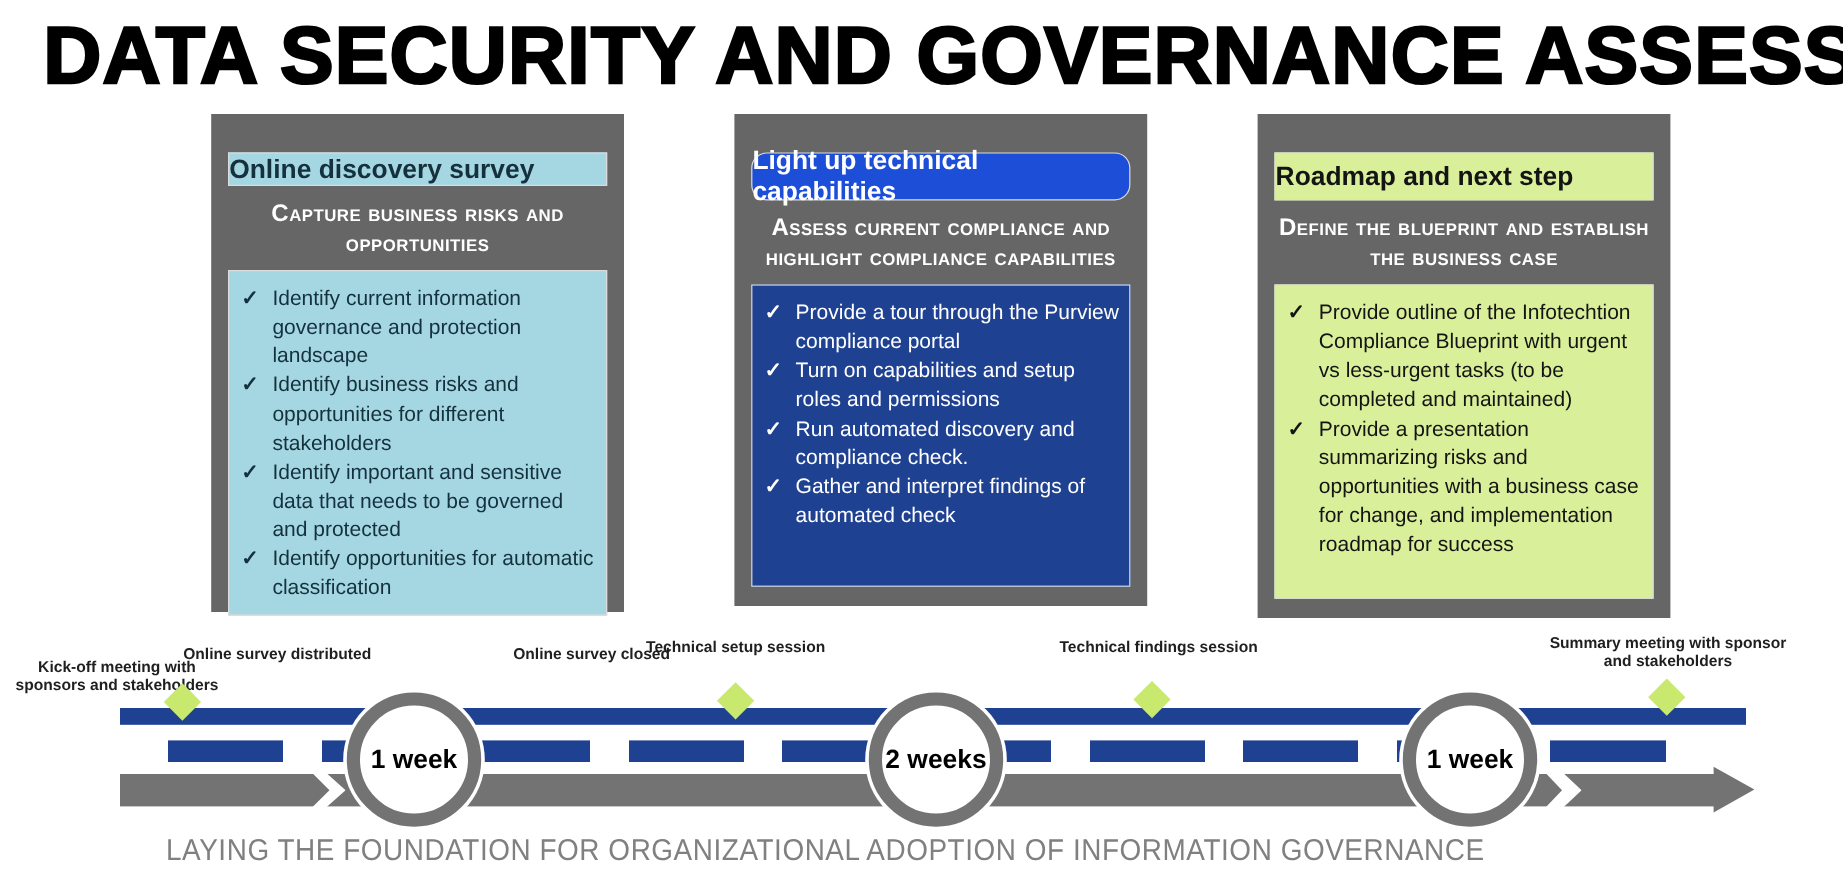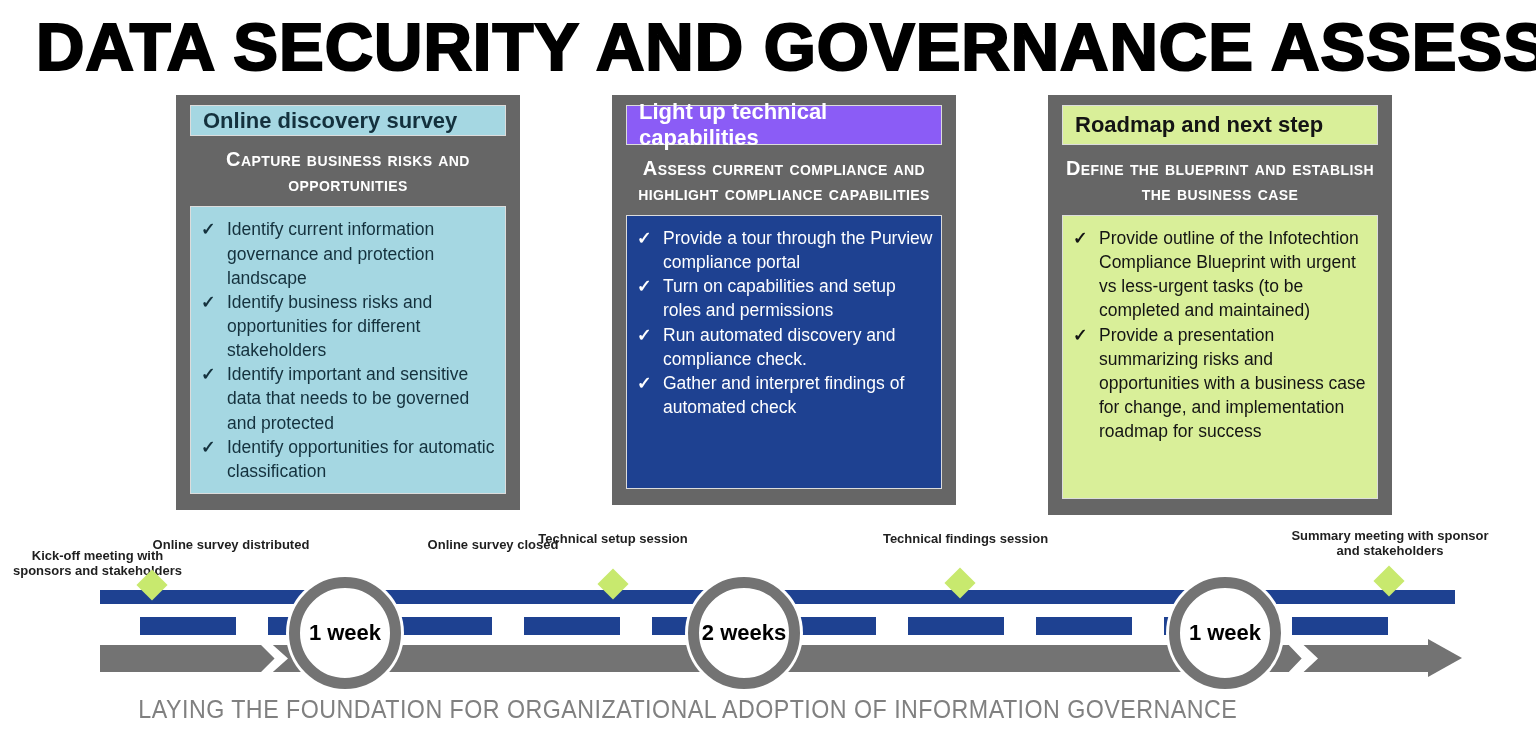--- a/index.html
+++ b/index.html
@@ -6,31 +6,31 @@
   body{font-family:"Liberation Sans", sans-serif;}
   #slide{position:relative;width:1536px;height:733px;background:#ffffff;overflow:hidden;}
 
   
   .title{position:absolute;left:36px;top:12px;font-size:67px;line-height:1.05;font-weight:bold;
          color:#000;-webkit-text-stroke:2.2px #000;letter-spacing:1px;white-space:nowrap;}
 
   
   .panel{position:absolute;top:95px;width:344px;background:#666666;display:flex;flex-direction:column;
          padding:8px 14px;box-sizing:border-box;}
-  .panel-header{margin-top:2px;height:40px;display:flex;align-items:center;padding-left:12px;
+  .panel-header{margin-top:24px;height:40px;display:flex;align-items:center;
                 font-size:22px;font-weight:bold;border:1px solid #dcdcdc;box-sizing:border-box;}
   .panel-sub{margin:10px 2px 8px 2px;min-height:52px;display:flex;align-items:center;justify-content:center;
              text-align:center;color:#ffffff;font-weight:bold;font-variant:small-caps;
              font-size:20px;line-height:1.25;letter-spacing:0.4px;}
   .panel-body{flex:1;margin-bottom:8px;padding:10px 8px 10px 10px;border:1px solid #dcdcdc;box-sizing:border-box;}
   .panel-body ul{list-style:none;margin:0;padding:0;}
   .panel-body li{display:flex;font-size:17.5px;line-height:1.38;margin:0;}
   .chk{width:26px;flex:0 0 26px;font-weight:bold;}
   .hdr-blue{background:#a5d7e2;color:#14313d;}
-  .hdr-darkblue{background:#8b5cf6;color:#ffffff;}
+  .hdr-darkblue{background:#1d4ed8;color:#ffffff;border-radius:13px;}
   .hdr-green{background:#d9ef99;color:#141414;}
   .body-blue{background:#a5d7e2;color:#14313d;}
   .body-darkblue{background:#1e4191;color:#ffffff;}
   .body-green{background:#d9ef99;color:#141414;}
 
   
   .bar-solid{position:absolute;left:100px;top:590px;width:1355px;height:14px;background:#1e4191;z-index:1;}
   .bar-dashed{position:absolute;left:140px;top:617px;width:1265px;height:18px;z-index:1;
               background:repeating-linear-gradient(to right,#1e4191 0 96px,transparent 96px 128px);}
   .bar-gray{position:absolute;left:100px;top:645px;width:1330px;height:27px;background:#737373;z-index:1;}
@@ -141,20 +141,20 @@
   <div class="arrow-head"></div>
   <div class="chevron chev1"></div>
   <div class="chevron chev2"></div>
 
   <div class="diamond" style="left:141px;top:574px;"></div>
   <div class="diamond" style="left:602px;top:573px;"></div>
   <div class="diamond" style="left:949px;top:572px;"></div>
   <div class="diamond" style="left:1378px;top:570px;"></div>
 
   <div class="week-circle" style="left:289px;">1 week</div>
-  <div class="week-circle" style="left:688px;">2 weeks</div>
+  <div class="week-circle" style="left:724px;">2 weeks</div>
   <div class="week-circle" style="left:1169px;">1 week</div>
 
   <div class="caption">
     <span>LAYING THE FOUNDATION FOR ORGANIZATIONAL ADOPTION OF INFORMATION GOVERNANCE</span>
   </div>
 
 </div>
 
 </body></html>

